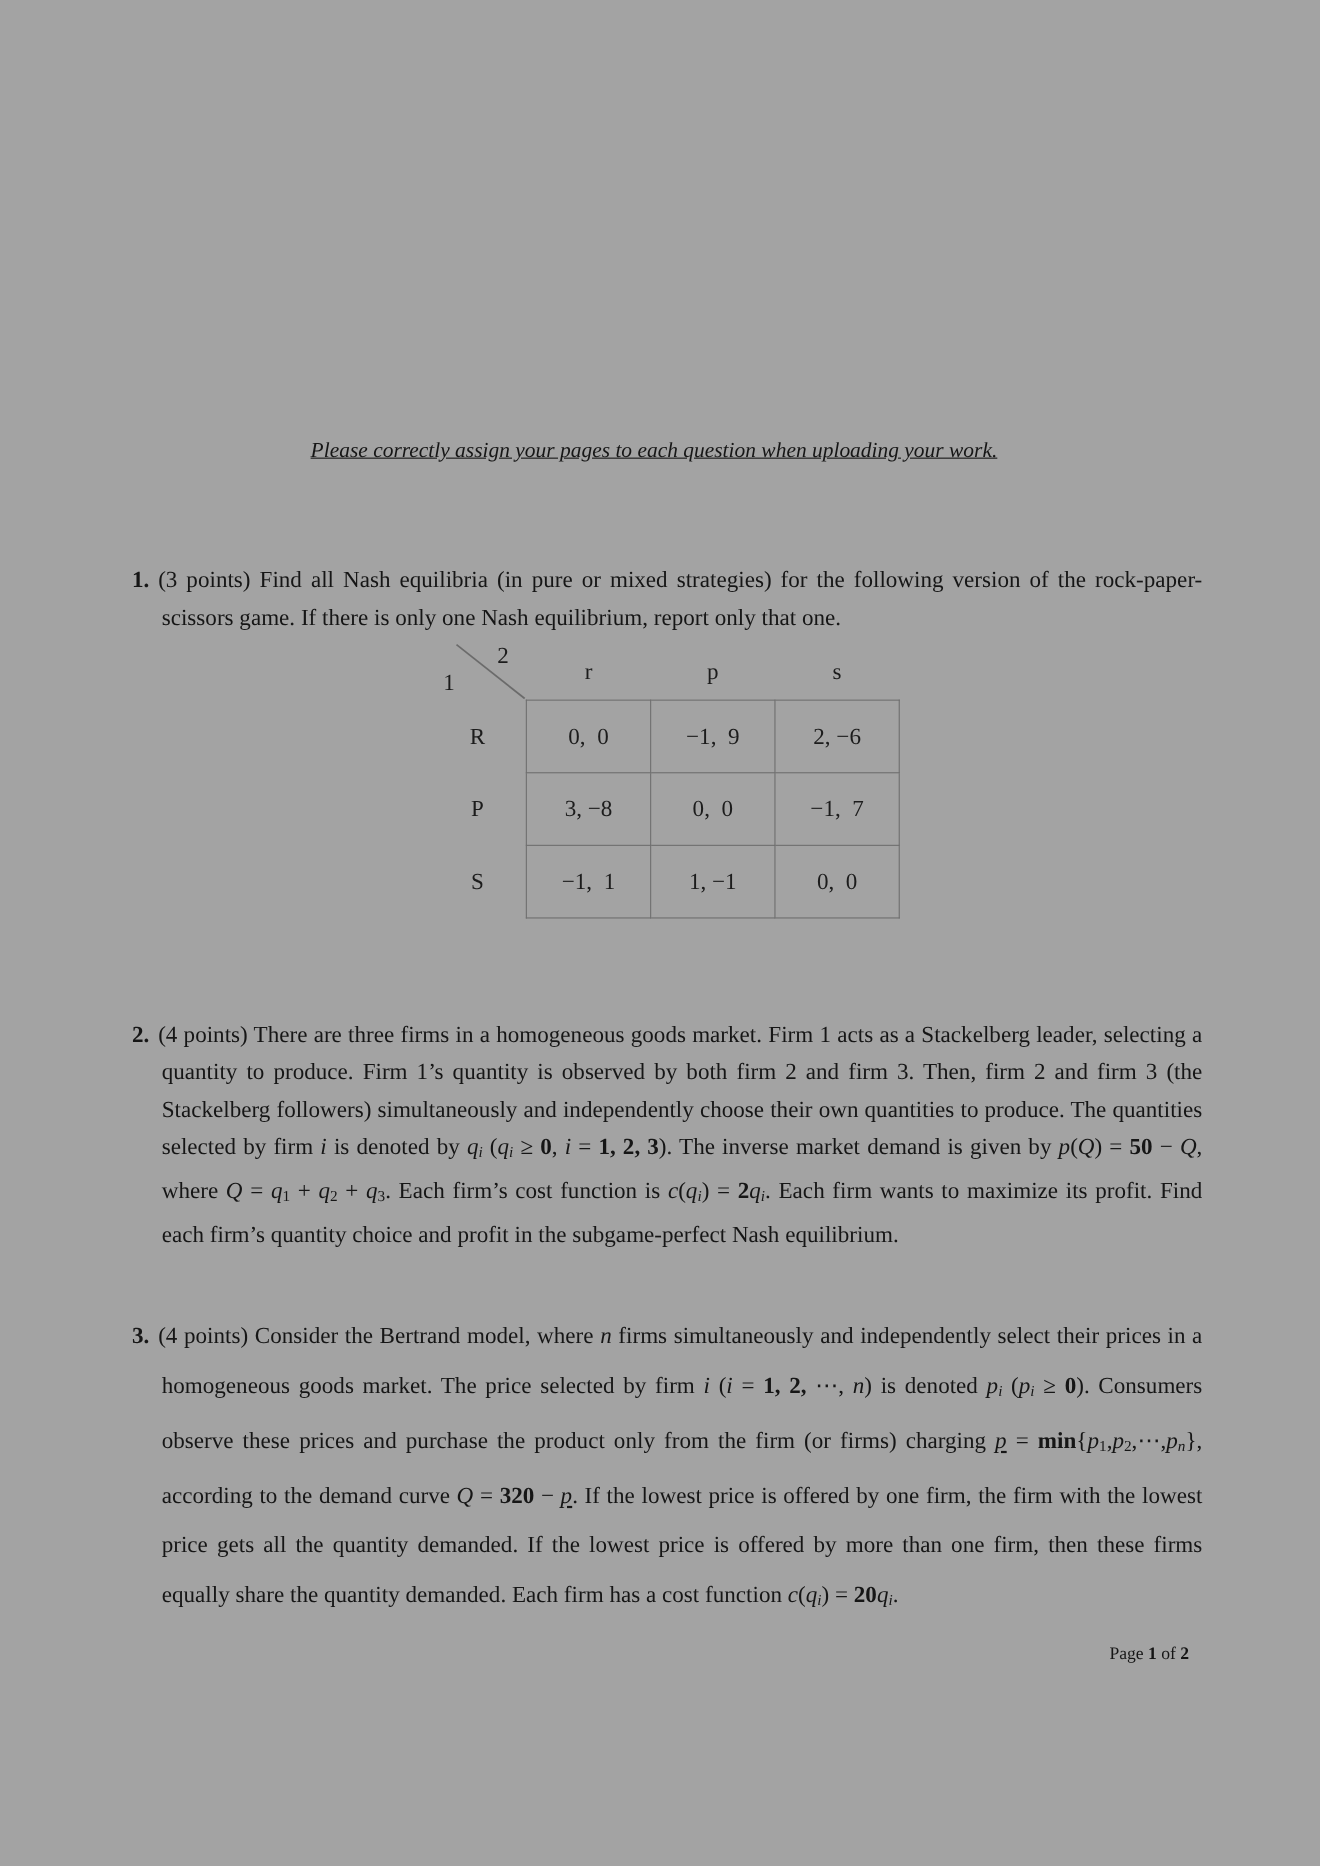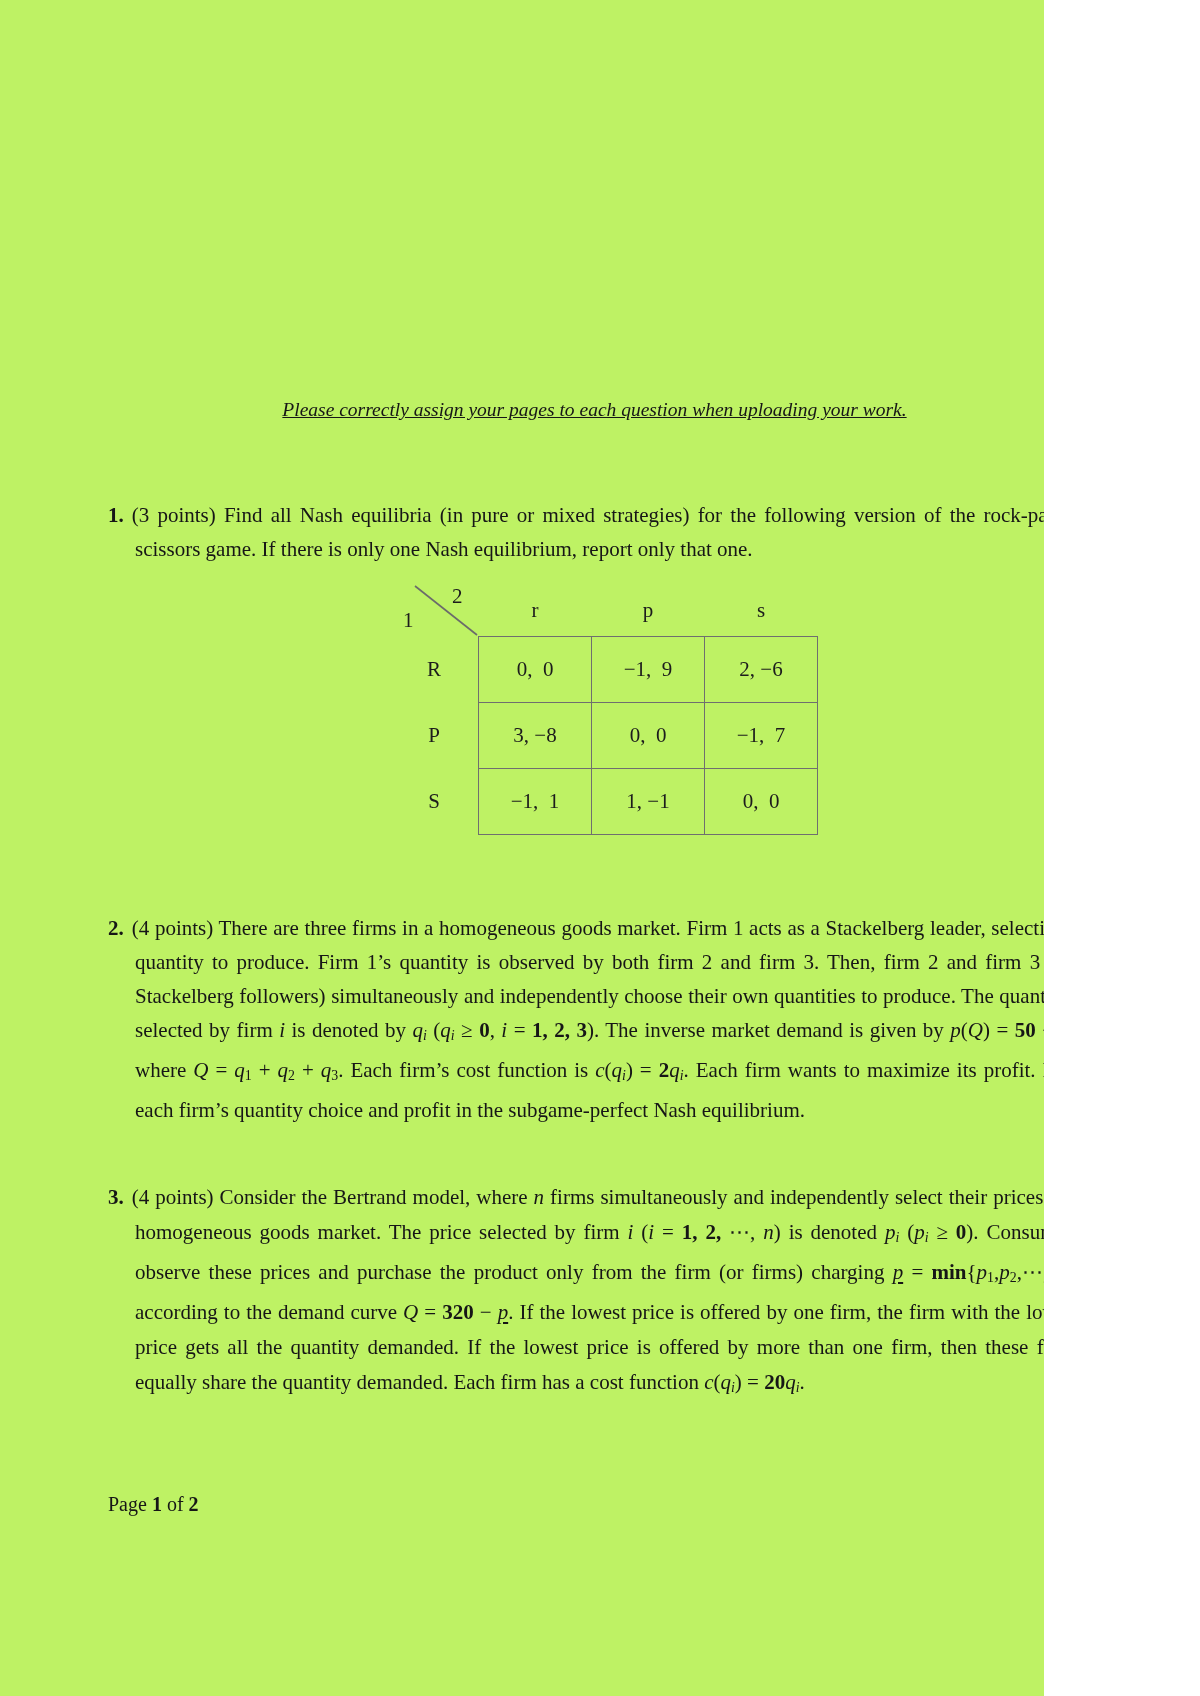--- a/index.html
+++ b/index.html
@@ -1,52 +1,52 @@
 <!DOCTYPE html>
 <html><head>
 <meta charset="utf-8">
 <style>
   html,body{margin:0;padding:0;background:#ffffff;}
   .page{
-    position:relative;width:1044px;height:1696px;background:#bef264;
+    position:relative;width:1200px;height:1696px;background:#a3a3a3;
     font-family:"Liberation Serif","DejaVu Serif",serif;color:#161616;
     overflow:hidden;
   }
   
   .hdr{position:absolute;top:393px;left:108px;width:973px;text-align:center;
        font-style:italic;font-size:19.5px;line-height:33px;}
   .hdr-line1{text-decoration:underline;}
   
-  .question{position:absolute;left:108px;width:946px;margin:0;
+  .question{position:absolute;left:108px;width:946px;margin:12px;
             text-align:justify;text-indent:-27px;padding-left:27px;
             font-size:21px;}
   .q1{top:498px;line-height:34px;}
   .q2{top:911px;line-height:34px;}
-  .q3{top:1180px;line-height:35px;}
+  .q3{top:1180px;line-height:45px;}
   .q-num{font-weight:bold;margin-right:8px;}
   
   .seg-i{font-style:italic;}
   .seg-b{font-weight:bold;}
   .seg-u{text-decoration:underline;text-underline-offset:3px;}
   .seg-sub{font-size:0.66em;vertical-align:-0.22em;}
   
   .table-wrap{position:absolute;top:584px;left:390px;}
   .game{border-collapse:collapse;font-size:21px;color:#1c1c1c;}
   .game td{padding:0;text-align:center;vertical-align:middle;}
   .corner{width:88px;height:52px;position:relative;}
   .diag{position:absolute;top:0;left:0;display:block;}
   .diag line{stroke:#6b6b6b;stroke-width:1.6;}
   .p2{position:absolute;top:0px;left:62px;font-size:21px;}
   .p1{position:absolute;top:24px;left:13px;font-size:21px;}
   .colhead{width:112px;height:52px;}
   .rowhead{width:88px;height:65px;}
   .cell{width:112px;height:65px;border:1.4px solid #6f6f6f;white-space:pre;}
   
   .footer{position:absolute;top:1489px;left:108px;width:973px;
-          font-size:20px;line-height:30px;}
+          text-align:right;font-size:16px;line-height:30px;}
 </style>
 </head>
 <body>
 
 <div class="page">
 
   <div class="hdr">
     <div class="hdr-line1">Please correctly assign your pages to each question when uploading your work.</div>
   </div>
 

